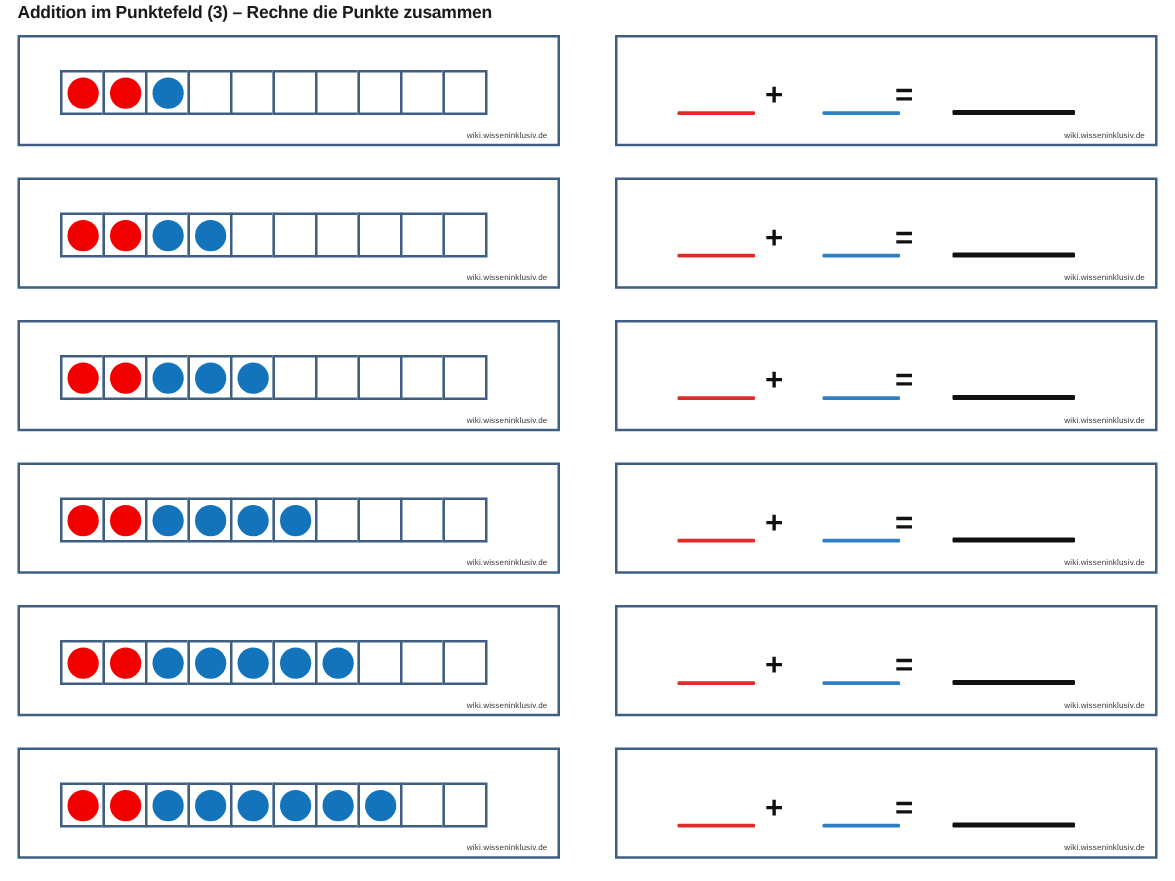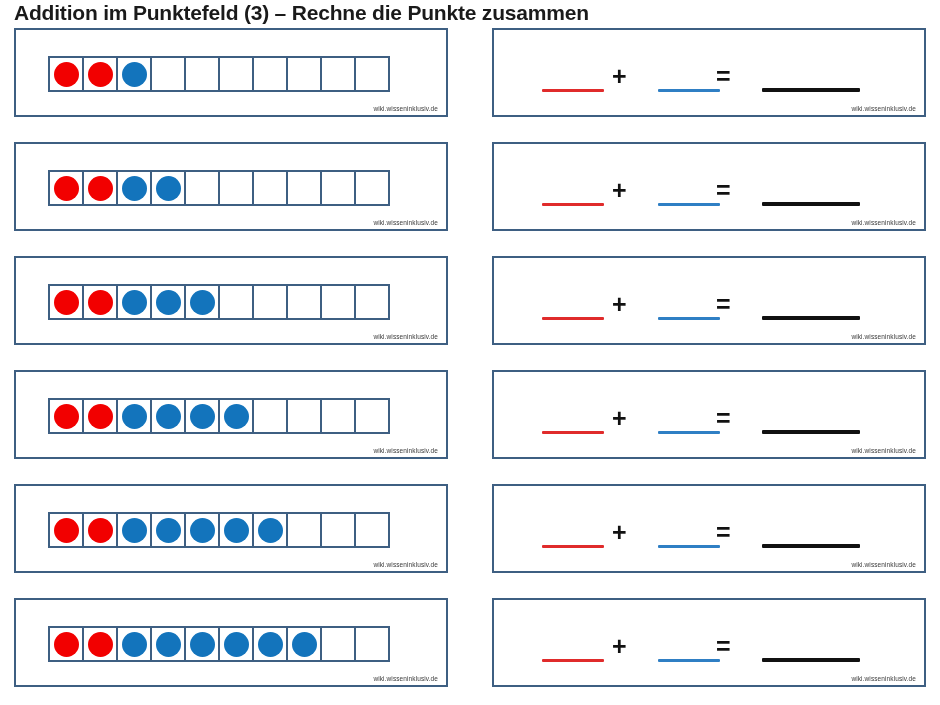--- a/index.html
+++ b/index.html
@@ -18,21 +18,21 @@
     width: 940px;
     height: 705px;
     box-sizing: border-box;
   }
 
   
   .title {
     position: absolute;
     left: 14px;
     top: 1px;
-    font-size: 21px;
+    font-size: 14px;
     font-weight: bold;
     color: #1a1a1a;
     letter-spacing: -0.2px;
     white-space: nowrap;
   }
 
   
   .rows {
     position: absolute;
     left: 0;

